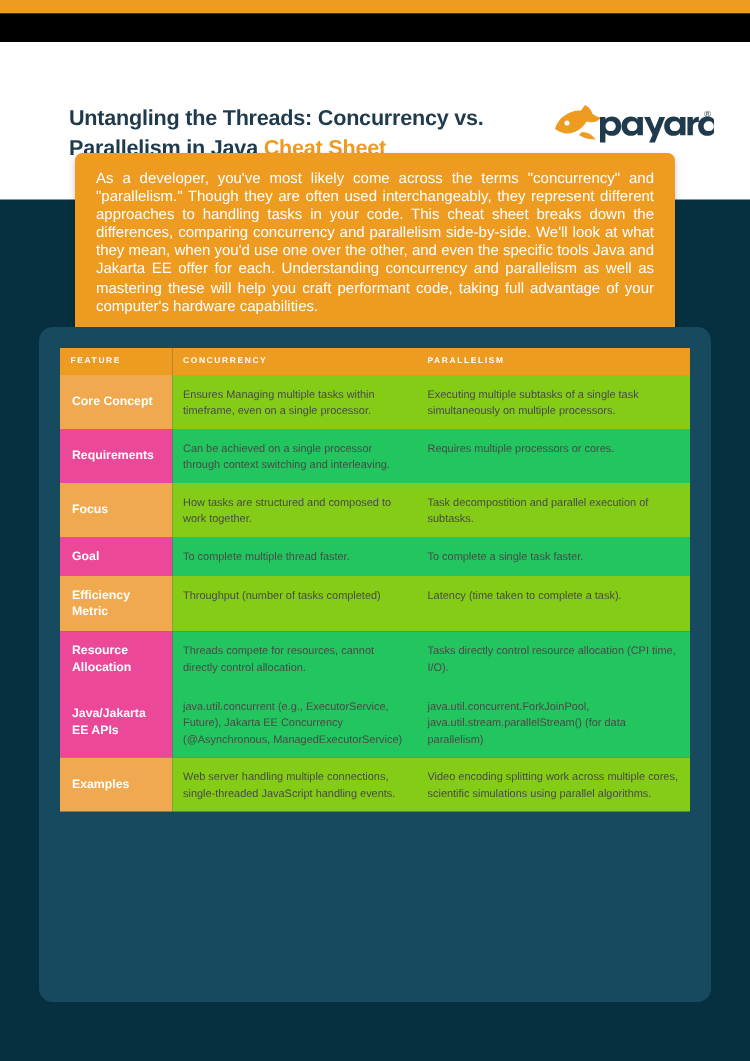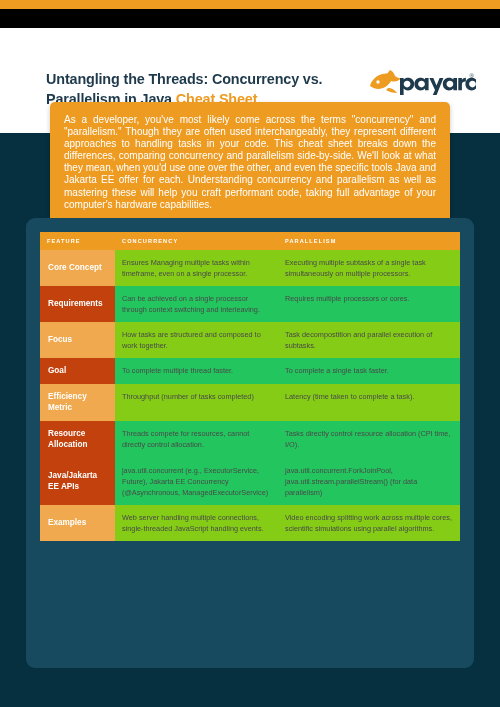--- a/index.html
+++ b/index.html
@@ -125,21 +125,21 @@
   .table tbody td.feature {
     color: #FFFFFF;
     font-weight: bold;
     font-size: 8.2px;
     line-height: 11.5px;
     vertical-align: middle;
     padding: 7px 7px 7px 8px;
     margin-top: 18px;
   }
   tr.odd  td.feature { background: #F0A94E; }
-  tr.even td.feature { background: #c2410c; }
+  tr.even td.feature { background: #ec4899; }
 
   
   tr.odd  td.body { background: #84cc16; }
   tr.even td.body { background: #22c55e; }
 </style>
 </head>
 <body>
 
 <div class="page">
 

